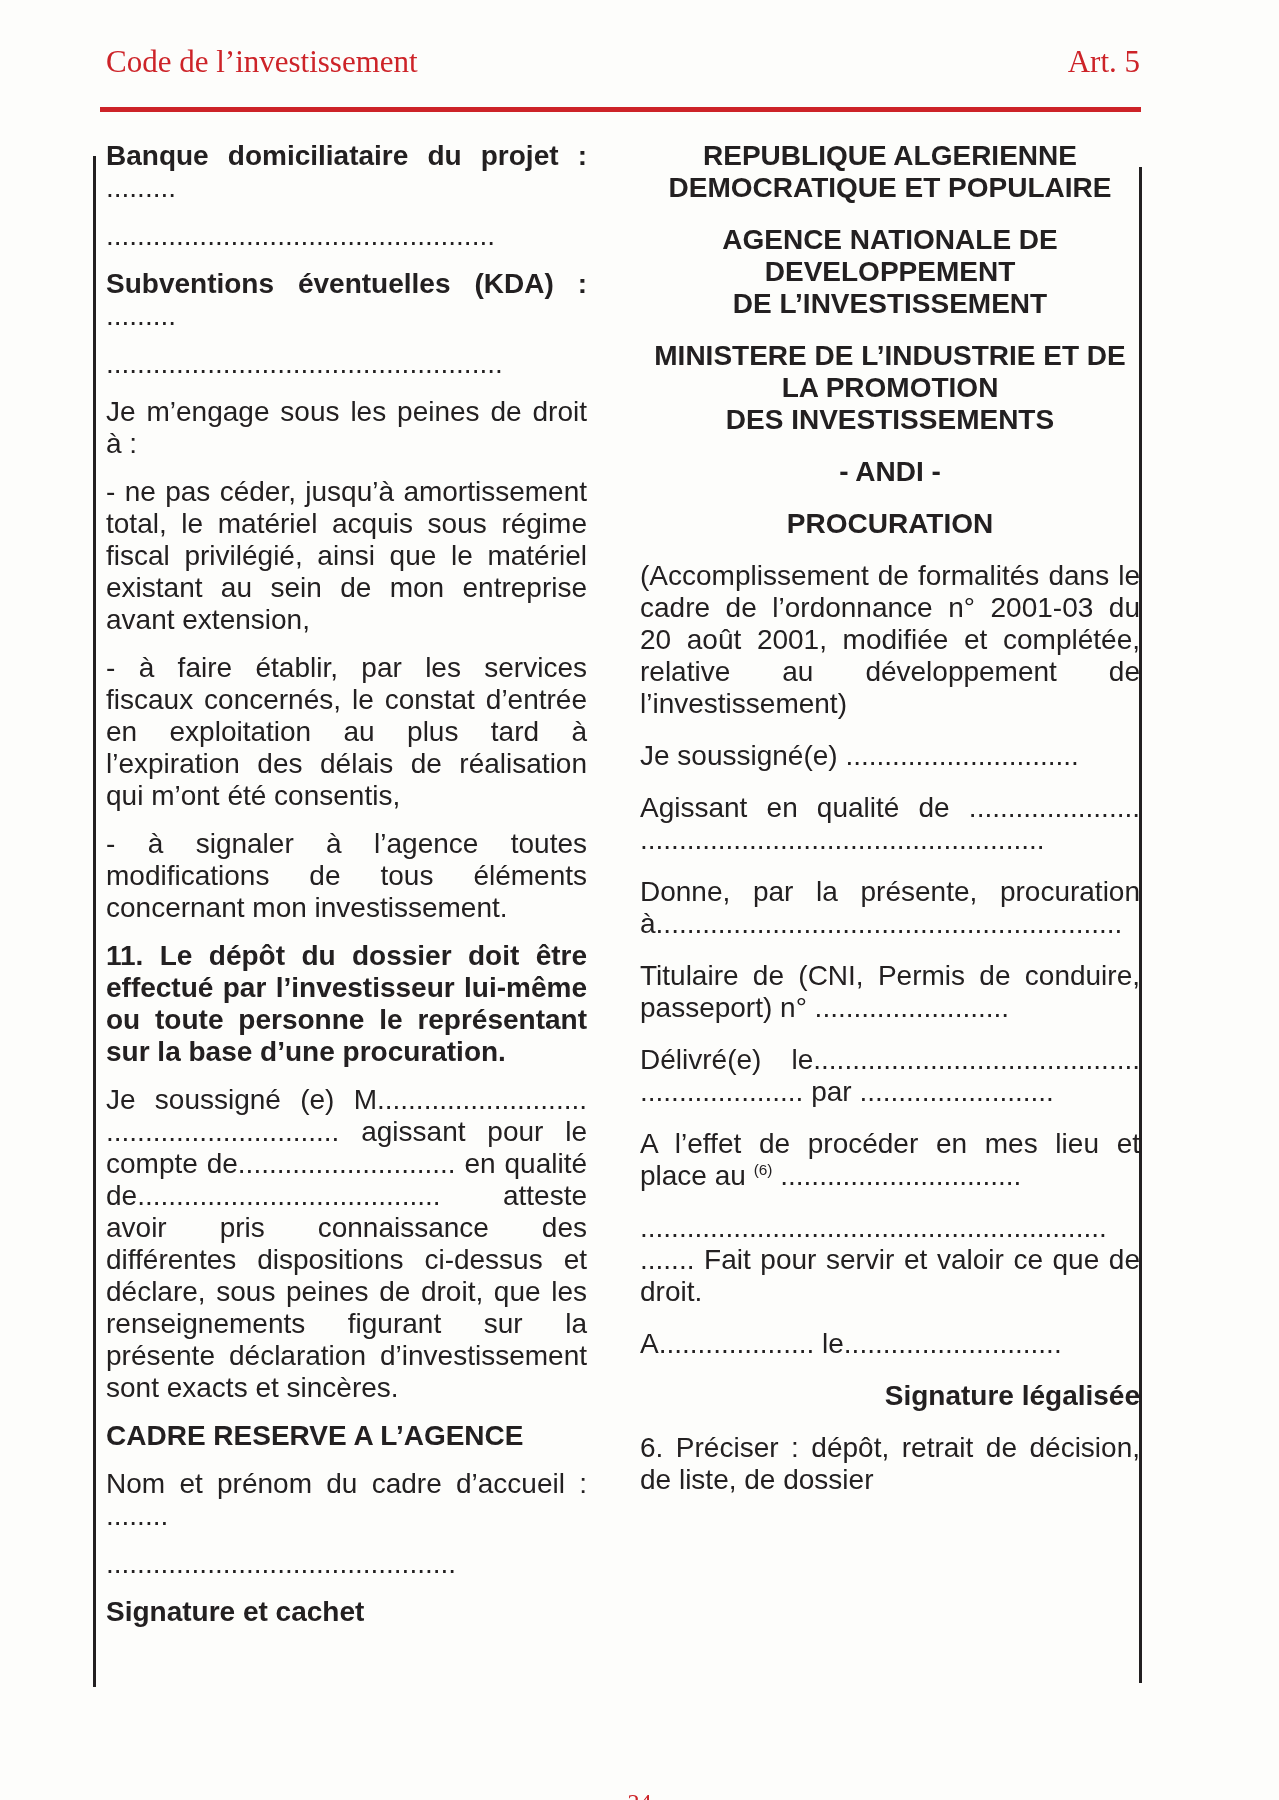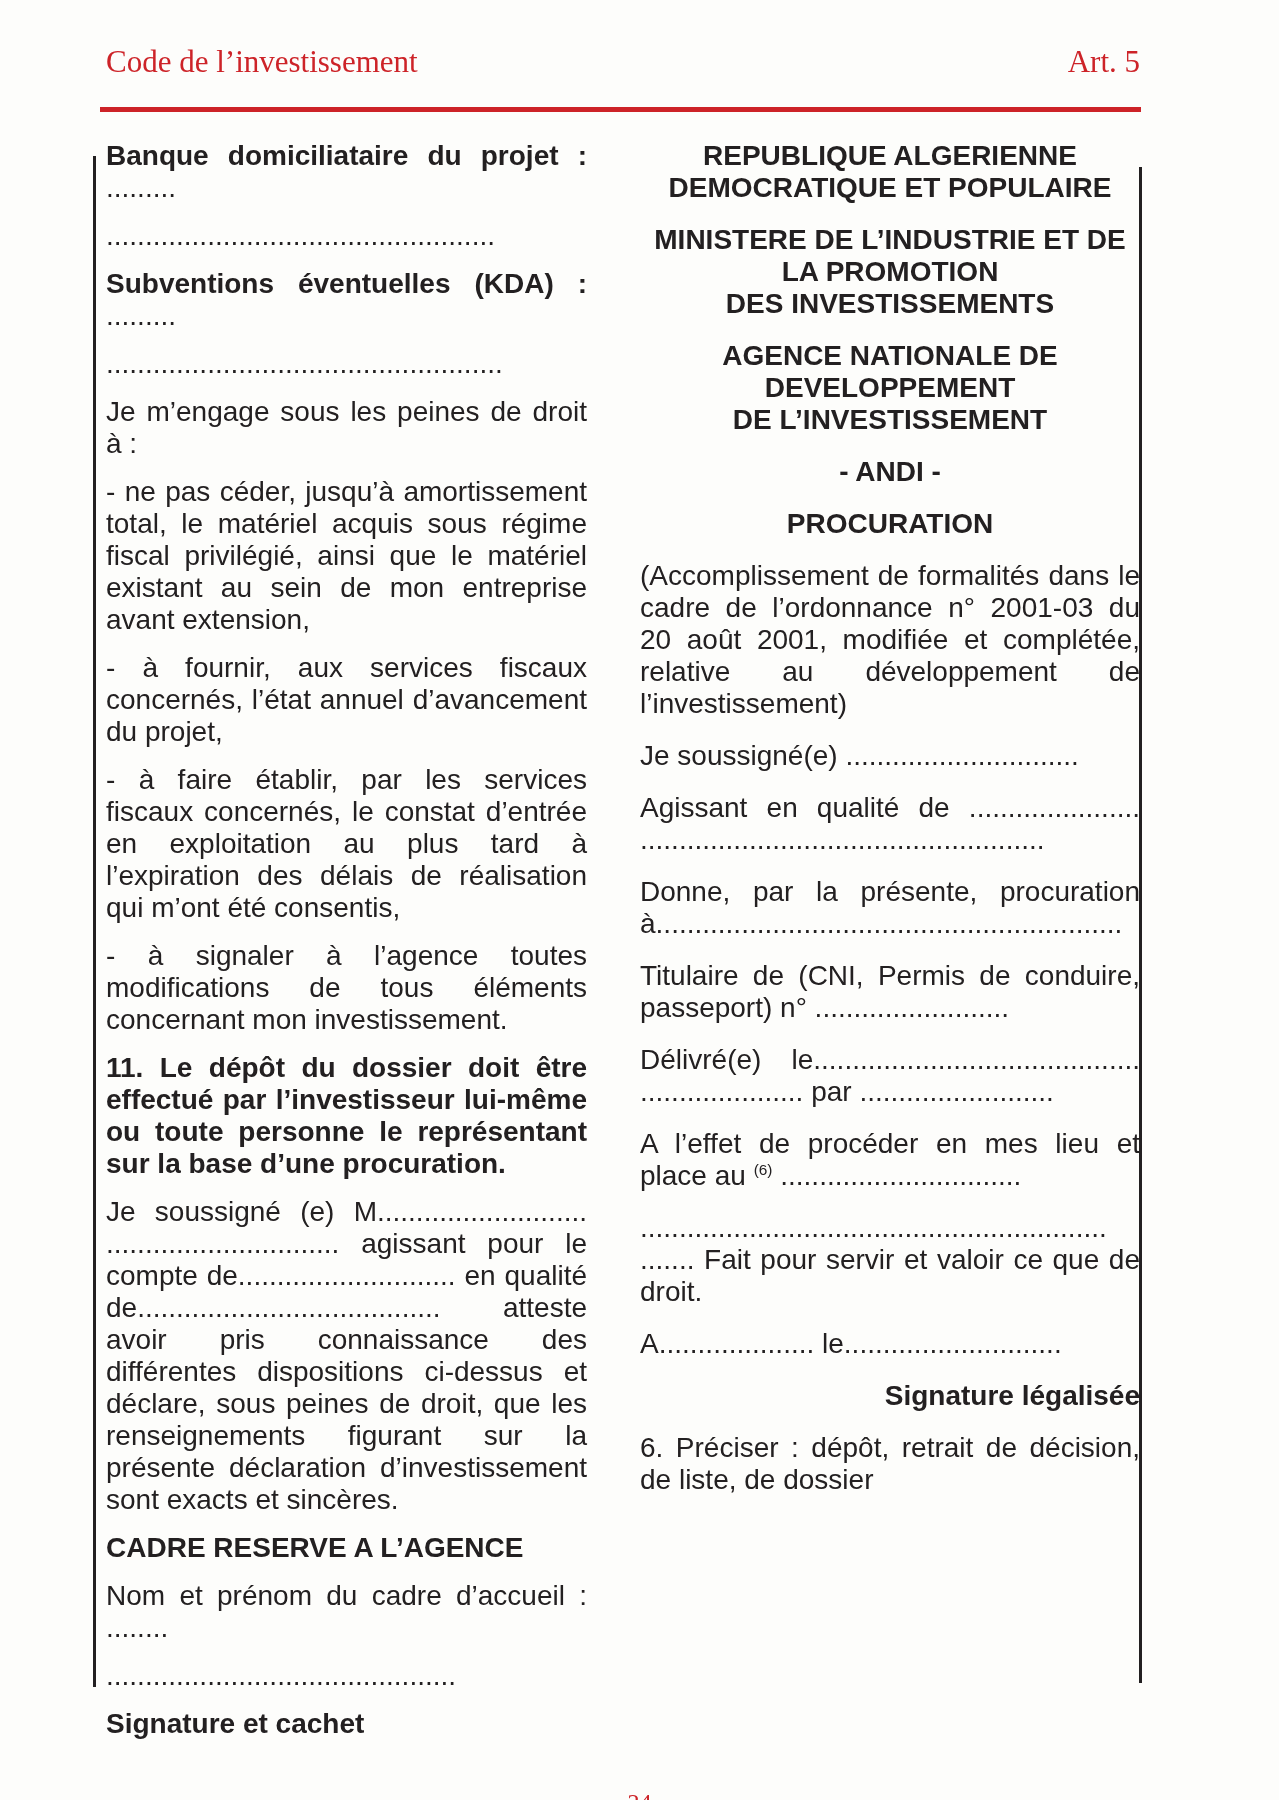--- a/index.html
+++ b/index.html
@@ -86,39 +86,38 @@
   <div id="left-rule" class="v-rule"></div>
   <div id="right-rule" class="v-rule"></div>
 
   <div id="left-col" class="col">
       <div class="block"><span class="bold ">Banque domiciliataire du projet : </span><span class="">.........</span></div>
       <div class="block">..................................................</div>
       <div class="block"><span class="bold ">Subventions éventuelles (KDA) : </span><span class="">.........</span></div>
       <div class="block">...................................................</div>
       <div class="block">Je m’engage sous les peines de droit à :</div>
       <div class="block">- ne pas céder, jusqu’à amortissement total, le matériel acquis sous régime fiscal privilégié, ainsi que le matériel existant au sein de mon entreprise avant extension,</div>
-      <div class="block">- à fournir, aux services fiscaux concernés, l’état annuel d’avancement du projet,</div>
       <div class="block">- à faire établir, par les services fiscaux concernés, le constat d’entrée en exploitation au plus tard à l’expiration des délais de réalisation qui m’ont été consentis,</div>
       <div class="block">- à signaler à l’agence toutes modifications de tous éléments concernant mon investissement.</div>
       <div class="block bold">11. Le dépôt du dossier doit être effectué par l’investisseur lui-même ou toute personne le représentant sur la base d’une procuration.</div>
       <div class="block">Je soussigné (e) M........................... .............................. agissant pour le compte de............................ en qualité de....................................... atteste avoir pris connaissance des différentes dispositions ci-dessus et déclare, sous peines de droit, que les renseignements figurant sur la présente déclaration d’investissement sont exacts et sincères.</div>
       <div class="block bold">CADRE RESERVE A L’AGENCE</div>
       <div class="block">Nom et prénom du cadre d’accueil : ........</div>
       <div class="block">.............................................</div>
       <div class="block bold">Signature et cachet</div>
     </div>
   <div id="right-col" class="col">
       <div class="block bold align-center">REPUBLIQUE ALGERIENNE
 DEMOCRATIQUE ET POPULAIRE</div>
+      <div class="block bold align-center">AGENCE NATIONALE DE
+DEVELOPPEMENT
+DE L’INVESTISSEMENT</div>
       <div class="block bold align-center">MINISTERE DE L’INDUSTRIE ET DE
 LA PROMOTION
 DES INVESTISSEMENTS</div>
-      <div class="block bold align-center">AGENCE NATIONALE DE
-DEVELOPPEMENT
-DE L’INVESTISSEMENT</div>
       <div class="block bold align-center">- ANDI -</div>
       <div class="block bold align-center">PROCURATION</div>
       <div class="block">(Accomplissement de formalités dans le cadre de l’ordonnance n° 2001-03 du 20 août 2001, modifiée et complétée, relative au développement de l’investissement)</div>
       <div class="block">Je soussigné(e) ..............................</div>
       <div class="block">Agissant en qualité de ...................... ....................................................</div>
       <div class="block">Donne, par la présente, procuration à............................................................</div>
       <div class="block">Titulaire de (CNI, Permis de conduire, passeport) n° .........................</div>
       <div class="block">Délivré(e) le.......................................... ..................... par .........................</div>
       <div class="block"><span class="">A l’effet de procéder en mes lieu et place au </span><span class="sup">(6)</span><span class=""> ...............................</span></div>
       <div class="block gap-top">............................................................ ....... Fait pour servir et valoir ce que de droit.</div>

